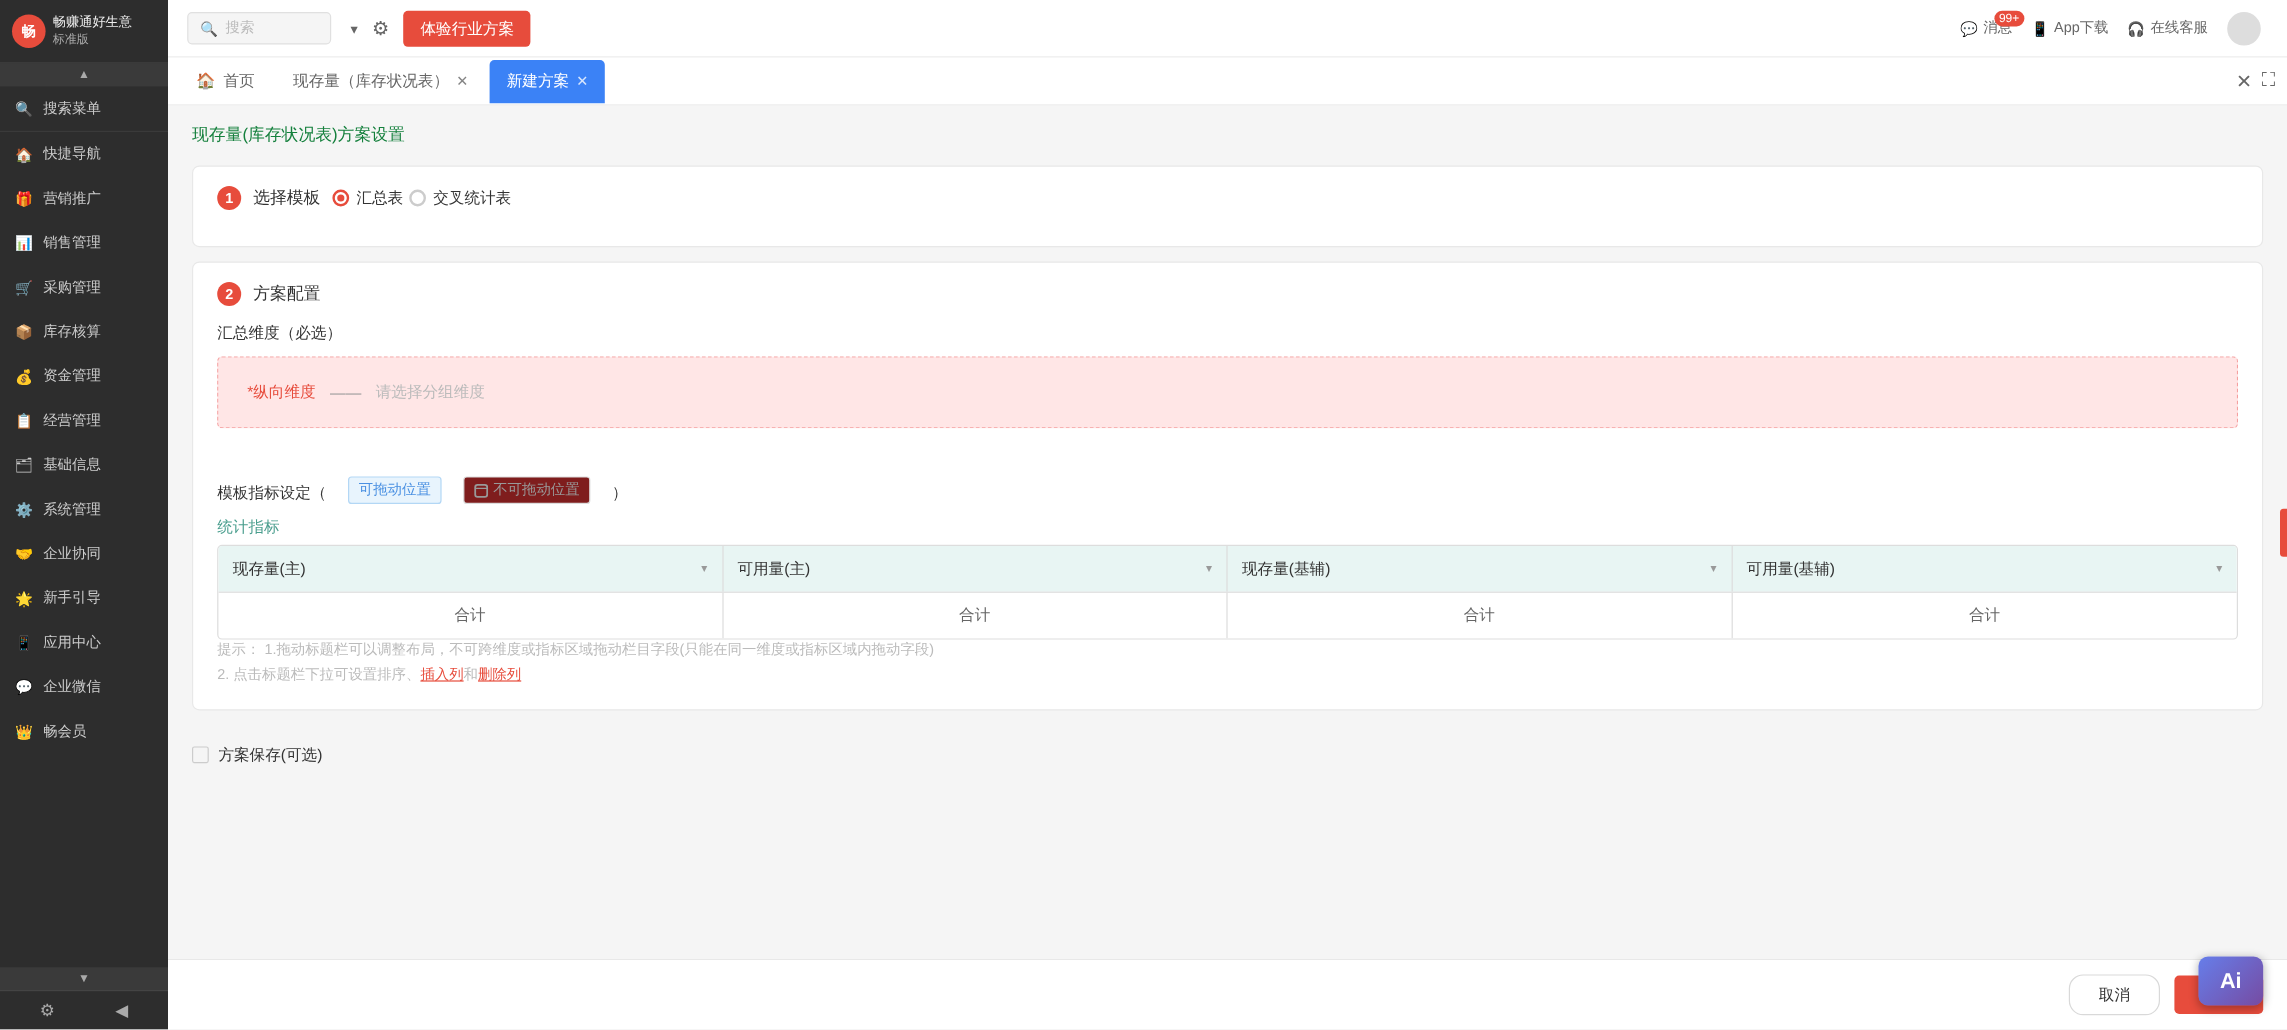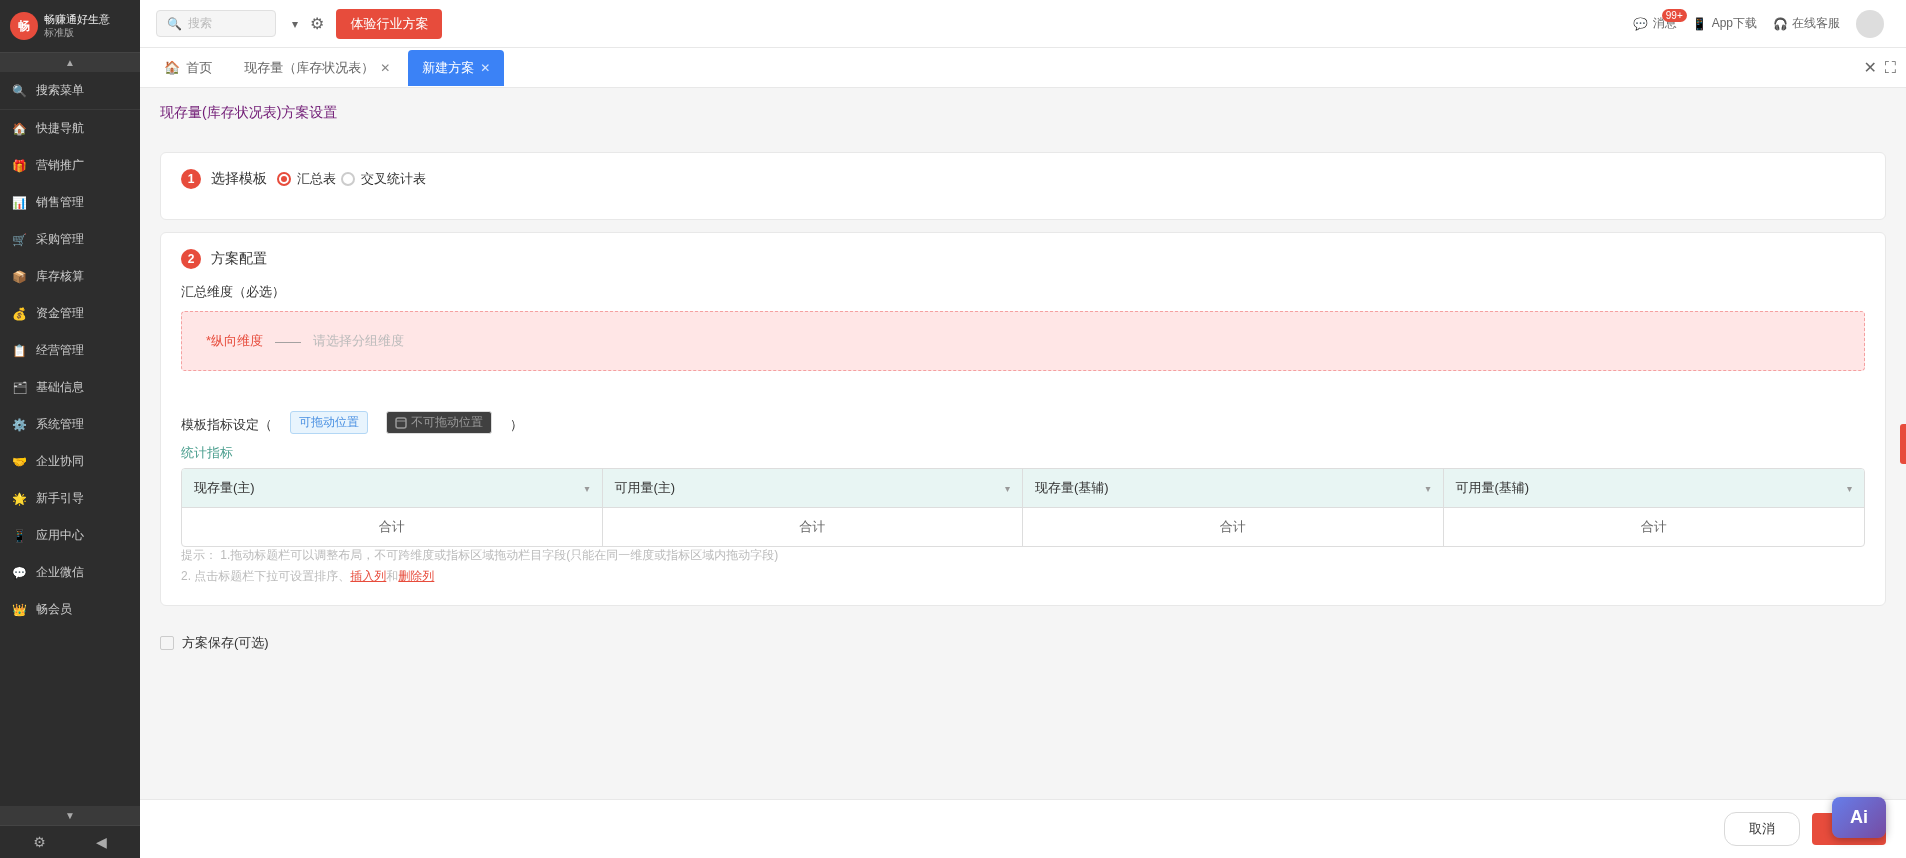--- a/index.html
+++ b/index.html
@@ -149,22 +149,22 @@
       overflow-y: auto;
       padding: 16px 20px;
       background: #f5f5f5;
       position: relative;
     }
     .content::-webkit-scrollbar { width: 6px; }
     .content::-webkit-scrollbar-thumb { background: #ccc; border-radius: 3px; }
 
     .page-title {
       font-size: 14px;
-      color: #701a75;
-      margin-bottom: 30px;
+      color: #15803d;
+      margin-bottom: 16px;
     }
 
     
     .card {
       background: #fff;
       border-radius: 6px;
       border: 1px solid #e8e8e8;
       padding: 16px 20px;
       margin-bottom: 12px;
     }
@@ -221,21 +221,21 @@
     .indicator-config-label { font-size: 13px; color: #333; margin-bottom: 10px; display: flex; align-items: flex-end; gap: 18px; margin-top: 40px; }
     .dragable-badge {
       background: #e8f4fd;
       color: #4a90e2;
       border: 1px solid #b3d7f5;
       border-radius: 3px;
       padding: 2px 8px;
       font-size: 12px;
     }
     .no-drag-badge {
-      background: #404040;
+      background: #7f1d1d;
       color: #999;
       border: 1px solid #ddd;
       border-radius: 3px;
       padding: 2px 8px;
       font-size: 12px;
       display: flex; align-items: center; gap: 4px;
     }
 
     .stats-section { margin-top: 8px; }
     .stats-title { color: #4a9e8e; font-size: 13px; margin-bottom: 6px; }

